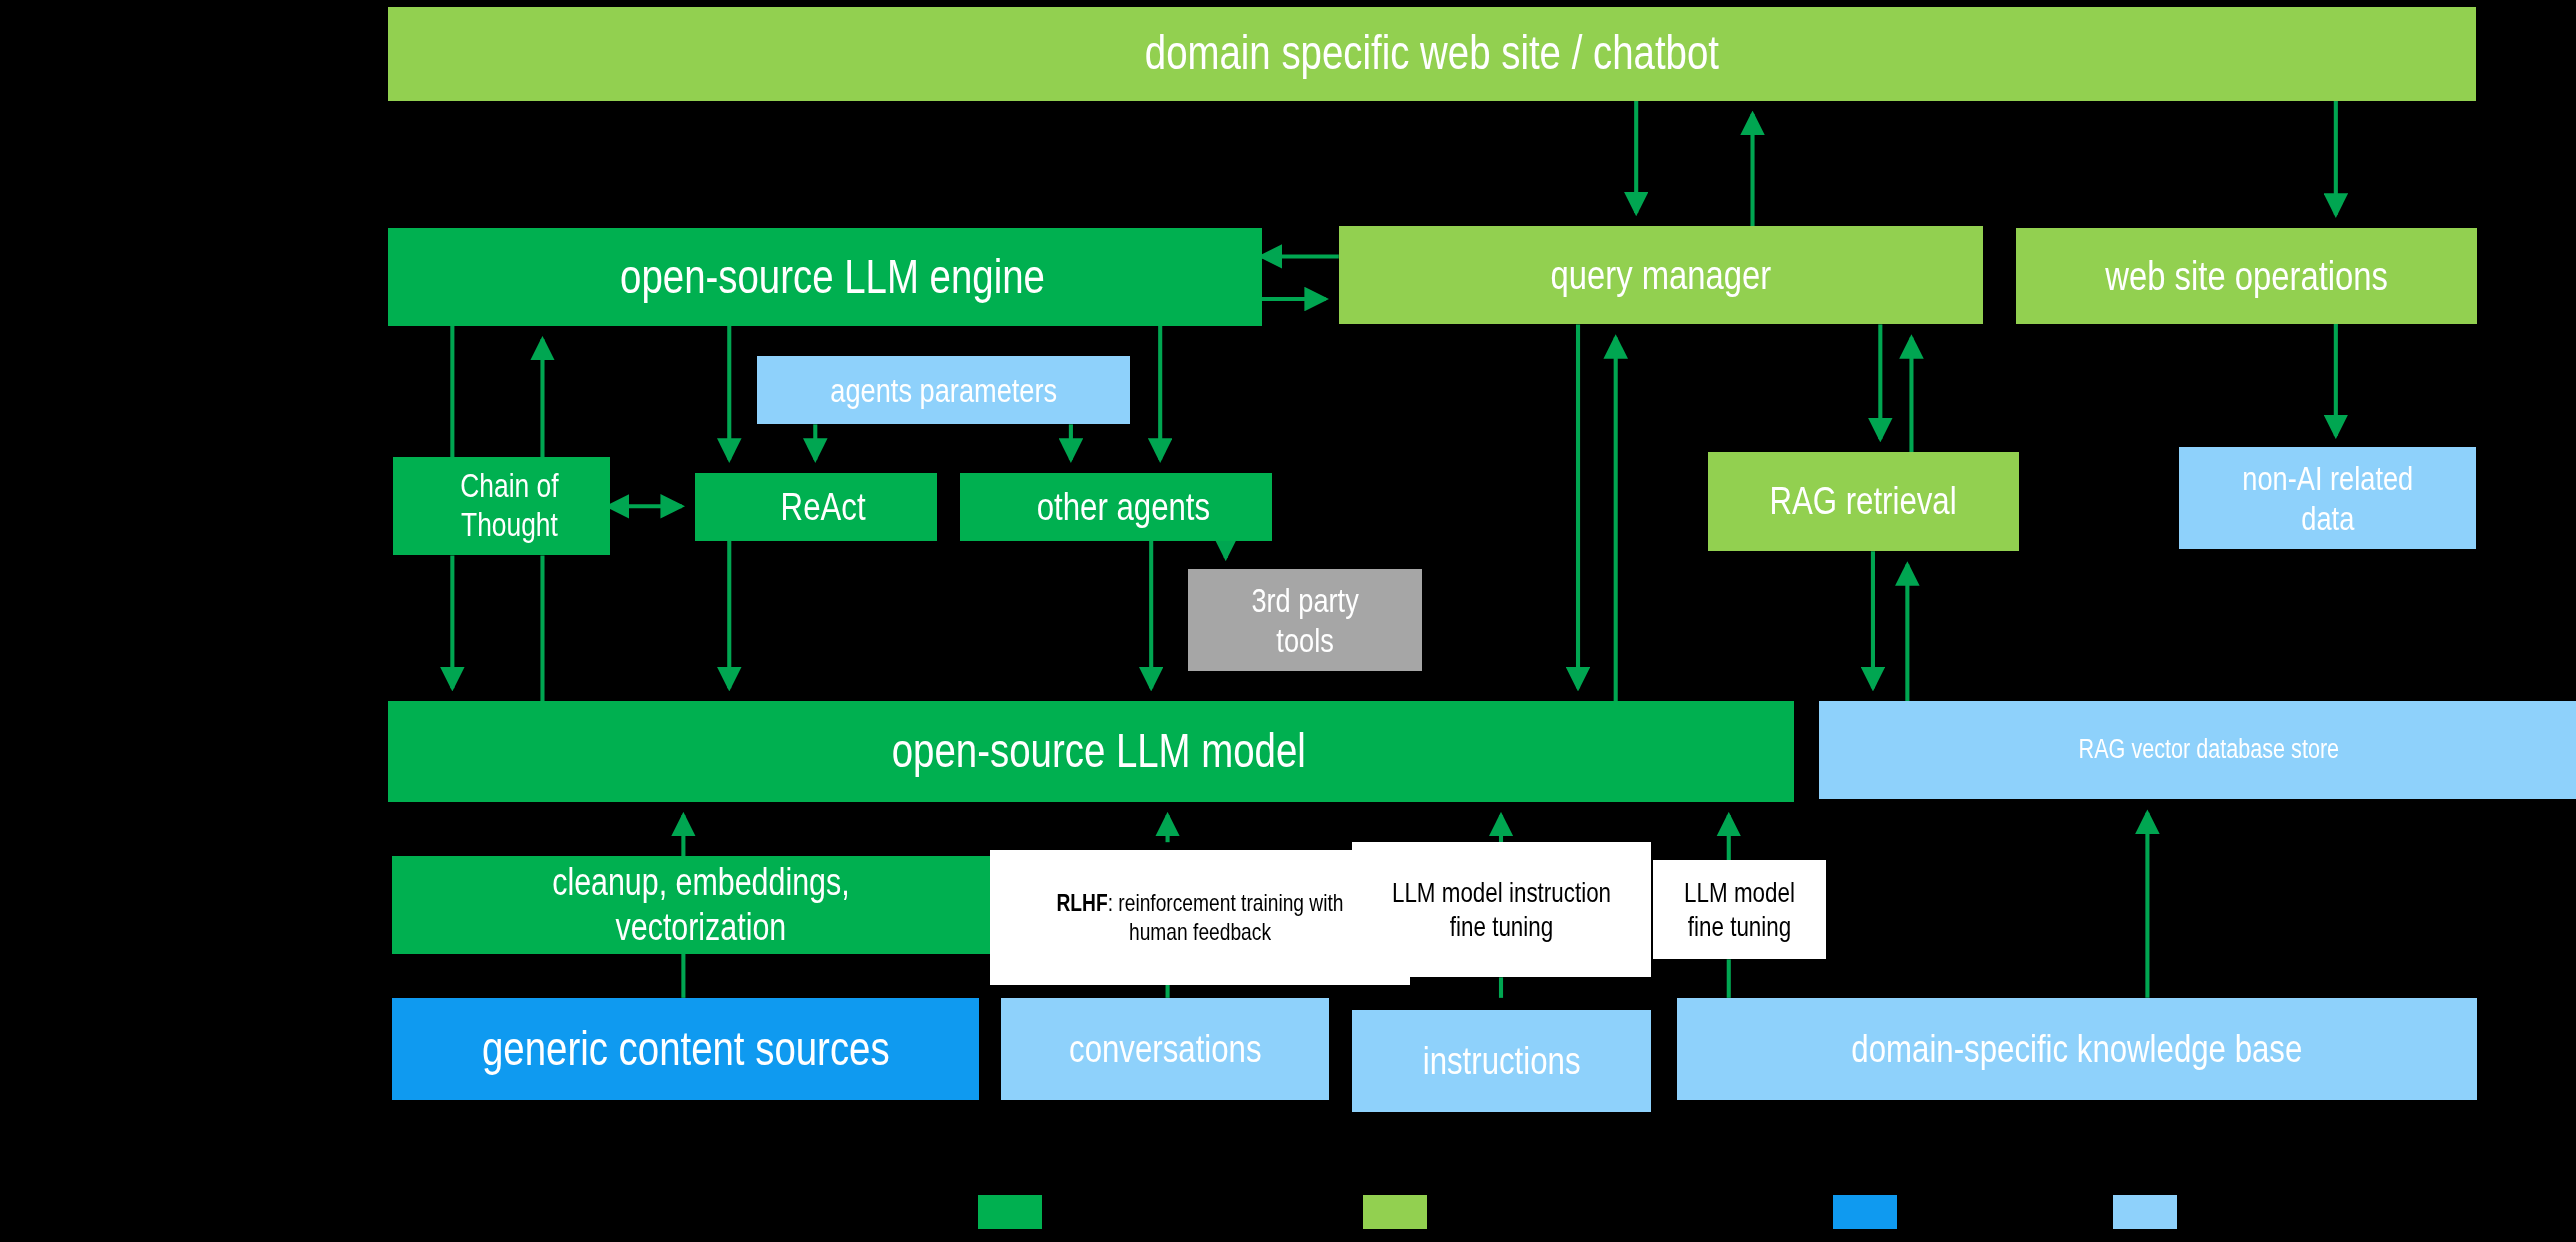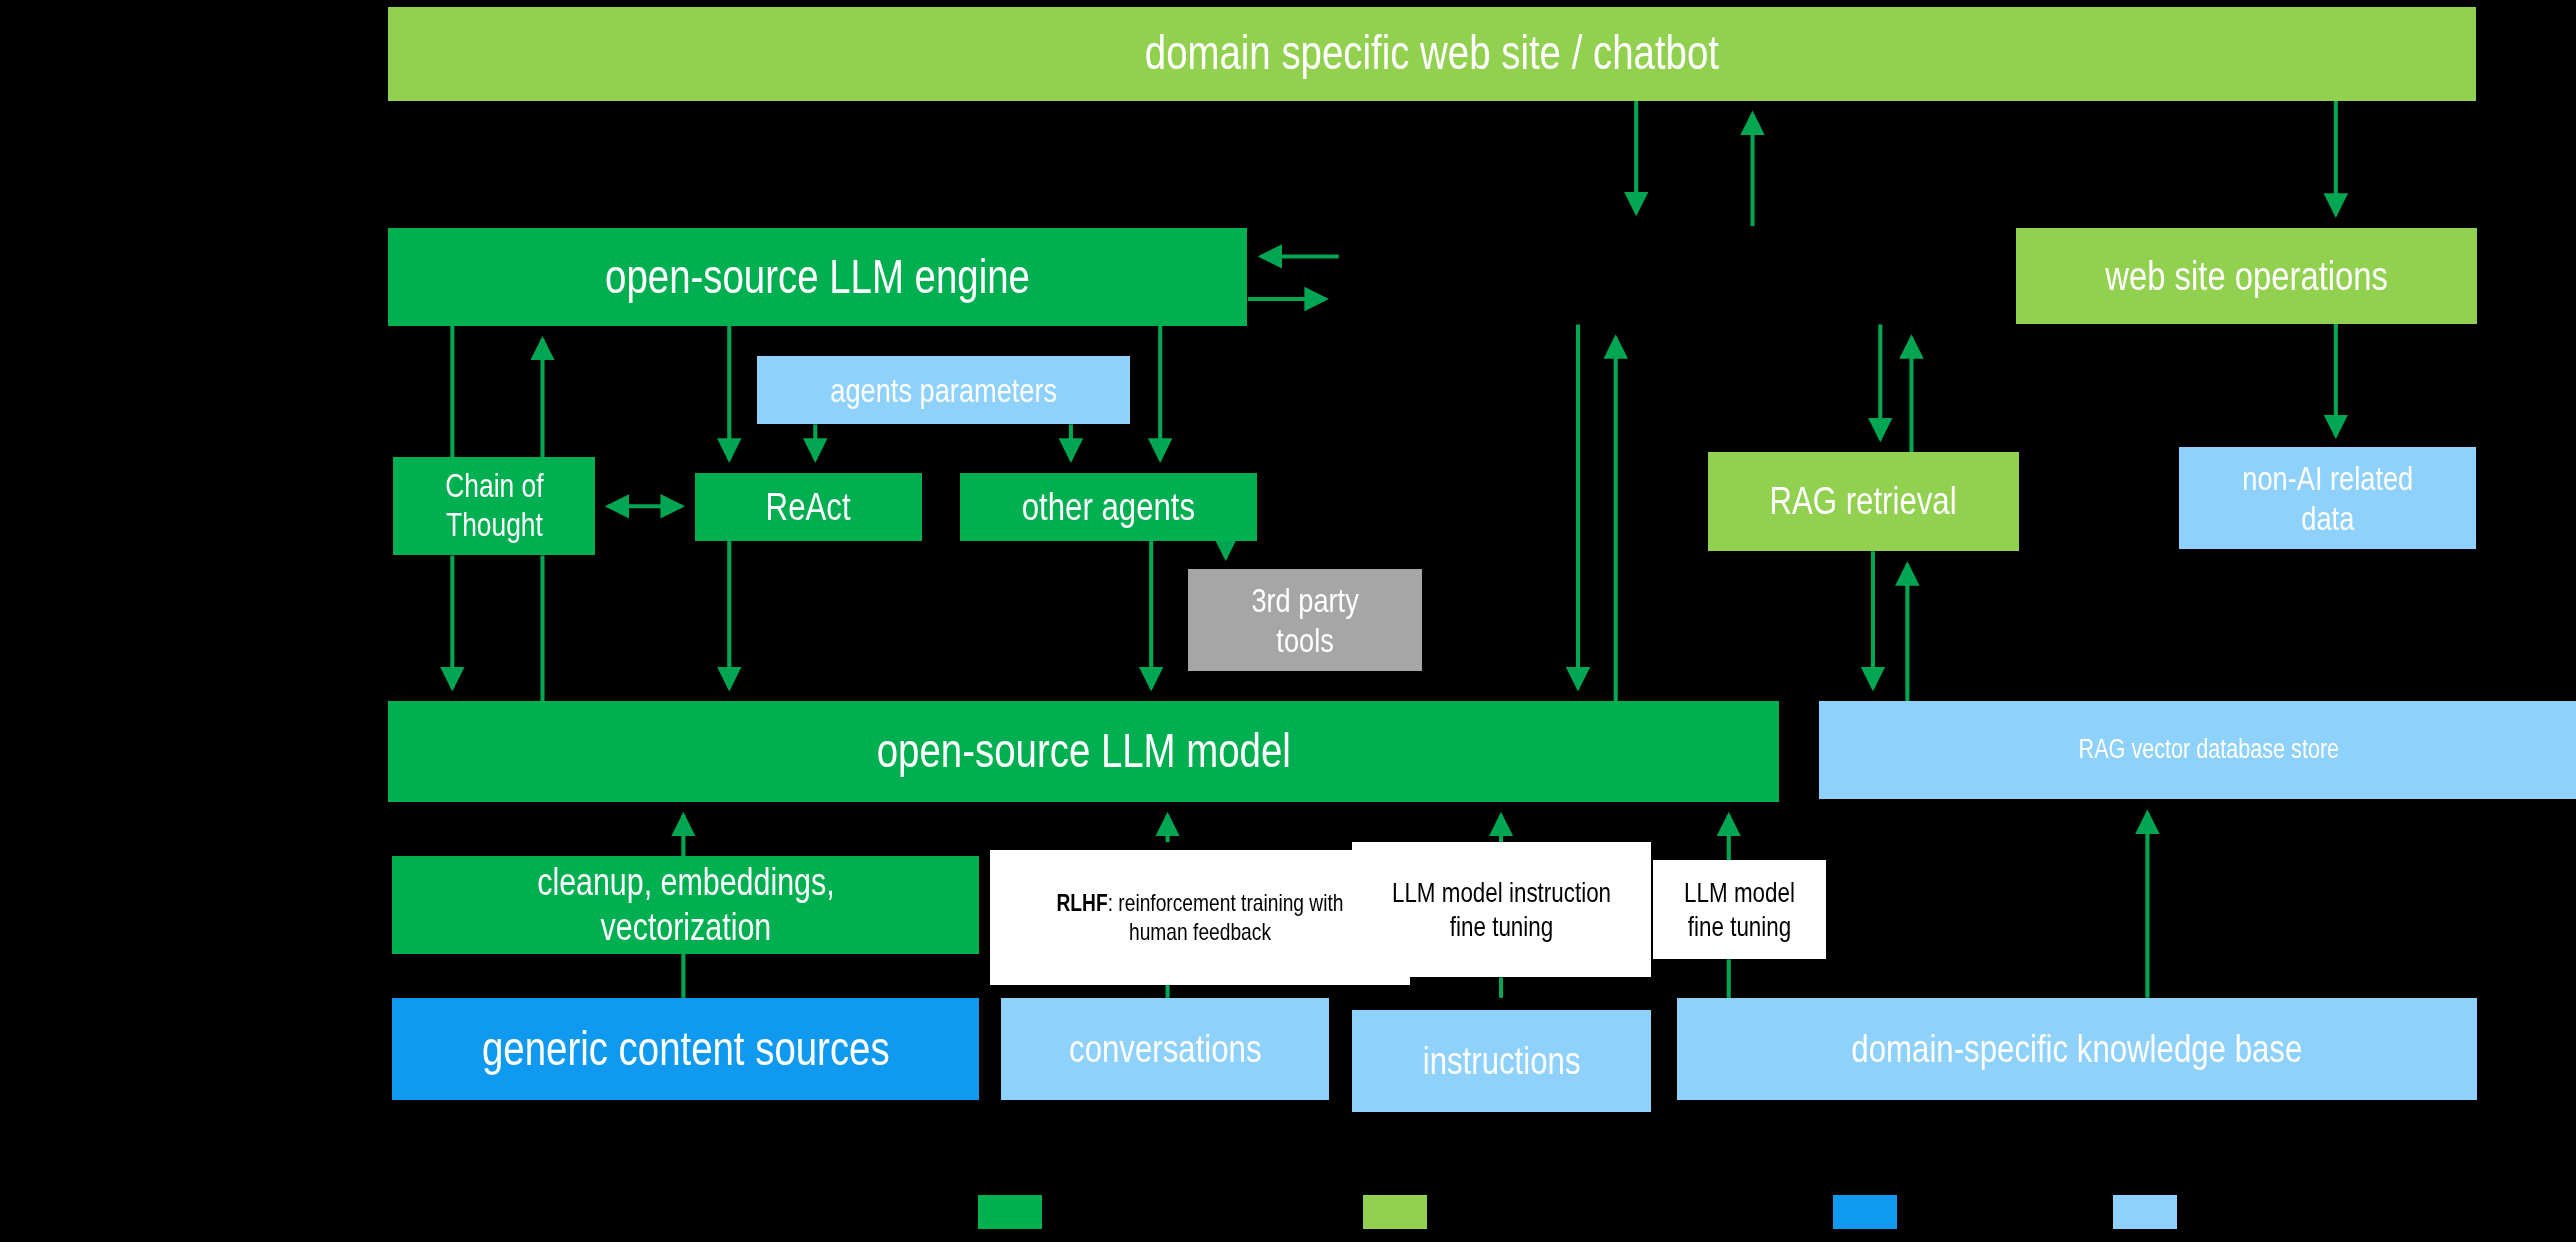--- a/index.html
+++ b/index.html
@@ -2,21 +2,21 @@
 <html style="font-size:13px"><head>
 <meta charset="utf-8">
 <style>
   html,body{margin:0;padding:0;background:#000;}
   #canvas{position:relative;width:2576px;height:1242px;background:#000;overflow:hidden;
           font-family:"Liberation Sans","DejaVu Sans",sans-serif;}
   #arrows{position:absolute;left:0;top:0;width:2576px;height:1242px;pointer-events:none;}
   .node{position:absolute;display:flex;align-items:center;justify-content:center;
         text-align:center;font-weight:400;color:#fff;line-height:1.18;}
   .lbl{display:inline-block;transform:scaleX(0.8);transform-origin:center;white-space:pre-line;}
-  .dgreen{background:#00B050;}
+  .dgreen{background:#00B050;padding-left:15px;}
   .lgreen{background:#92D050;}
   .bblue{background:#0F9AF0;}
   .lblue{background:#8ED1FB;}
   .gray{background:#A6A6A6;}
   .white{background:#FFFFFF;color:#000;}
 
   
   #chatbot        {left:388px; top:6.6px;    width:2088px;height:94px;font-size:48px;}
   #engine         {left:388px; top:228px;  width:859px;height:98px;font-size:48px;}
   #query-manager  {left:1339px;top:226px;  width:644px; height:98px;font-size:41px;}
@@ -107,20 +107,23 @@
   </svg>
 
   <div class="node lgreen" id="chatbot">
     <span class="lbl">domain specific web site / chatbot</span>
   </div>
 
   <div class="node dgreen" id="engine">
     <span class="lbl">open-source LLM engine</span>
   </div>
 
+  <div class="node lgreen" id="query-manager">
+    <span class="lbl">query manager</span>
+  </div>
 
   <div class="node lgreen" id="web-ops">
     <span class="lbl">web site operations</span>
   </div>
 
   <div class="node lblue" id="agents-params">
     <span class="lbl">agents parameters</span>
   </div>
 
   <div class="node dgreen" id="chain-of-thought">

